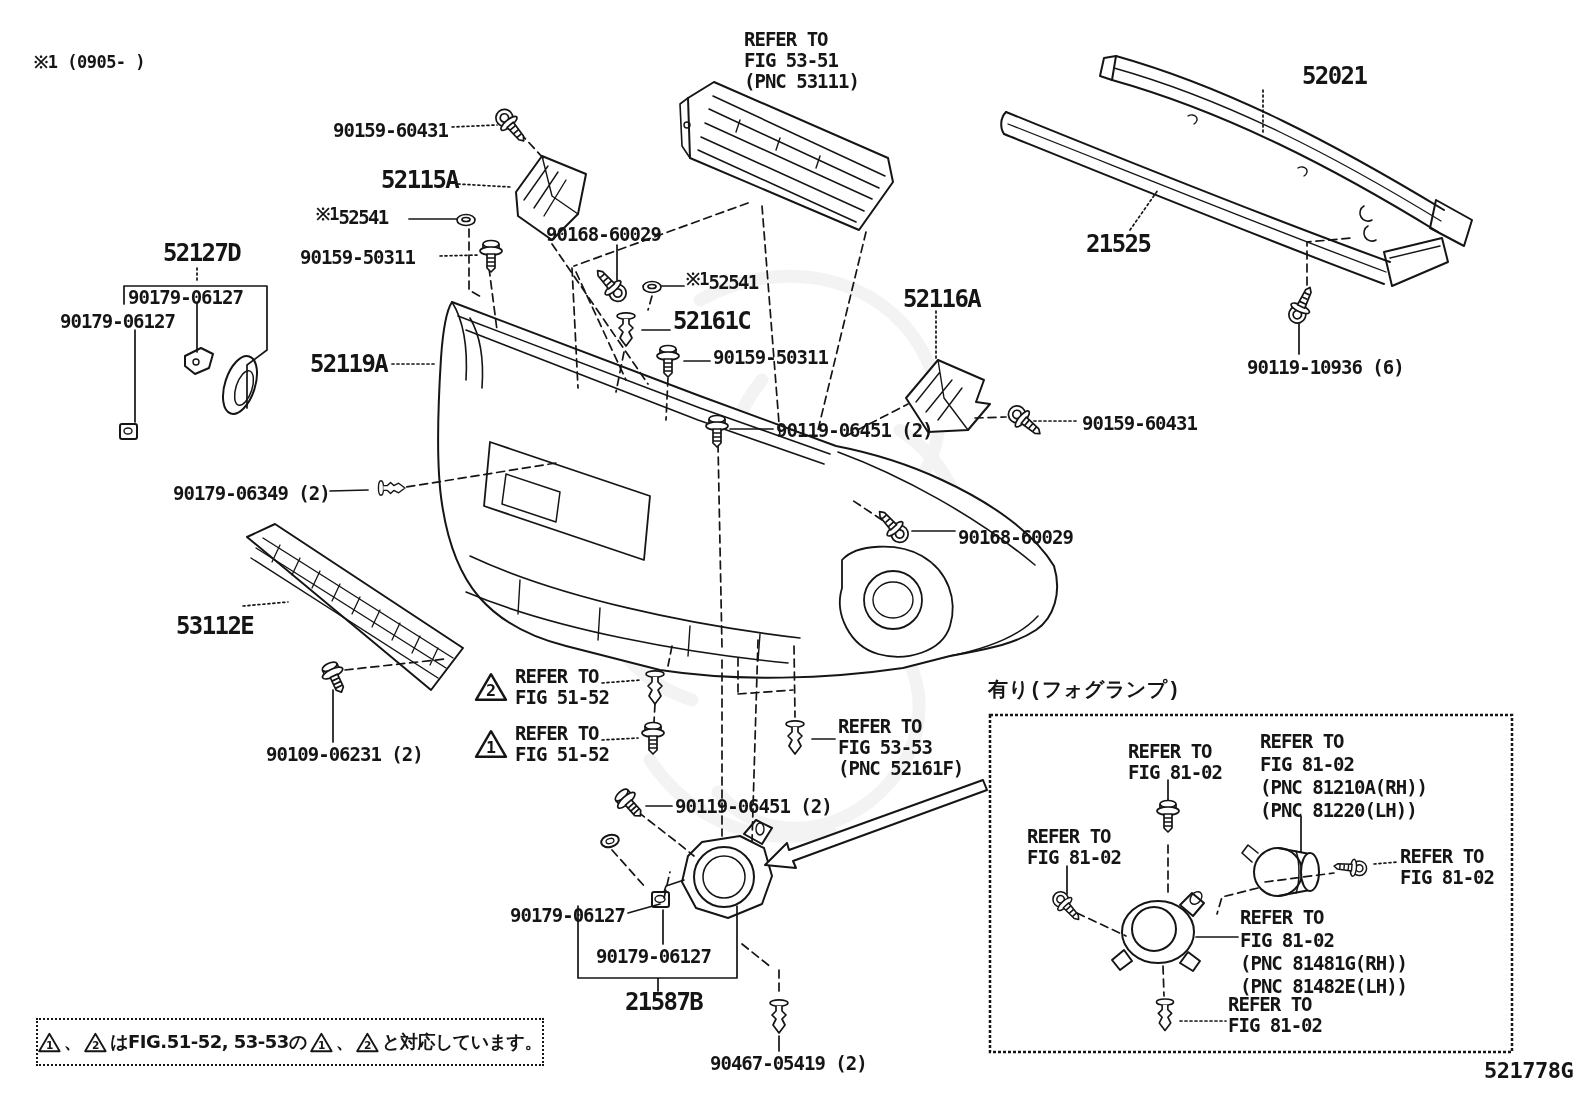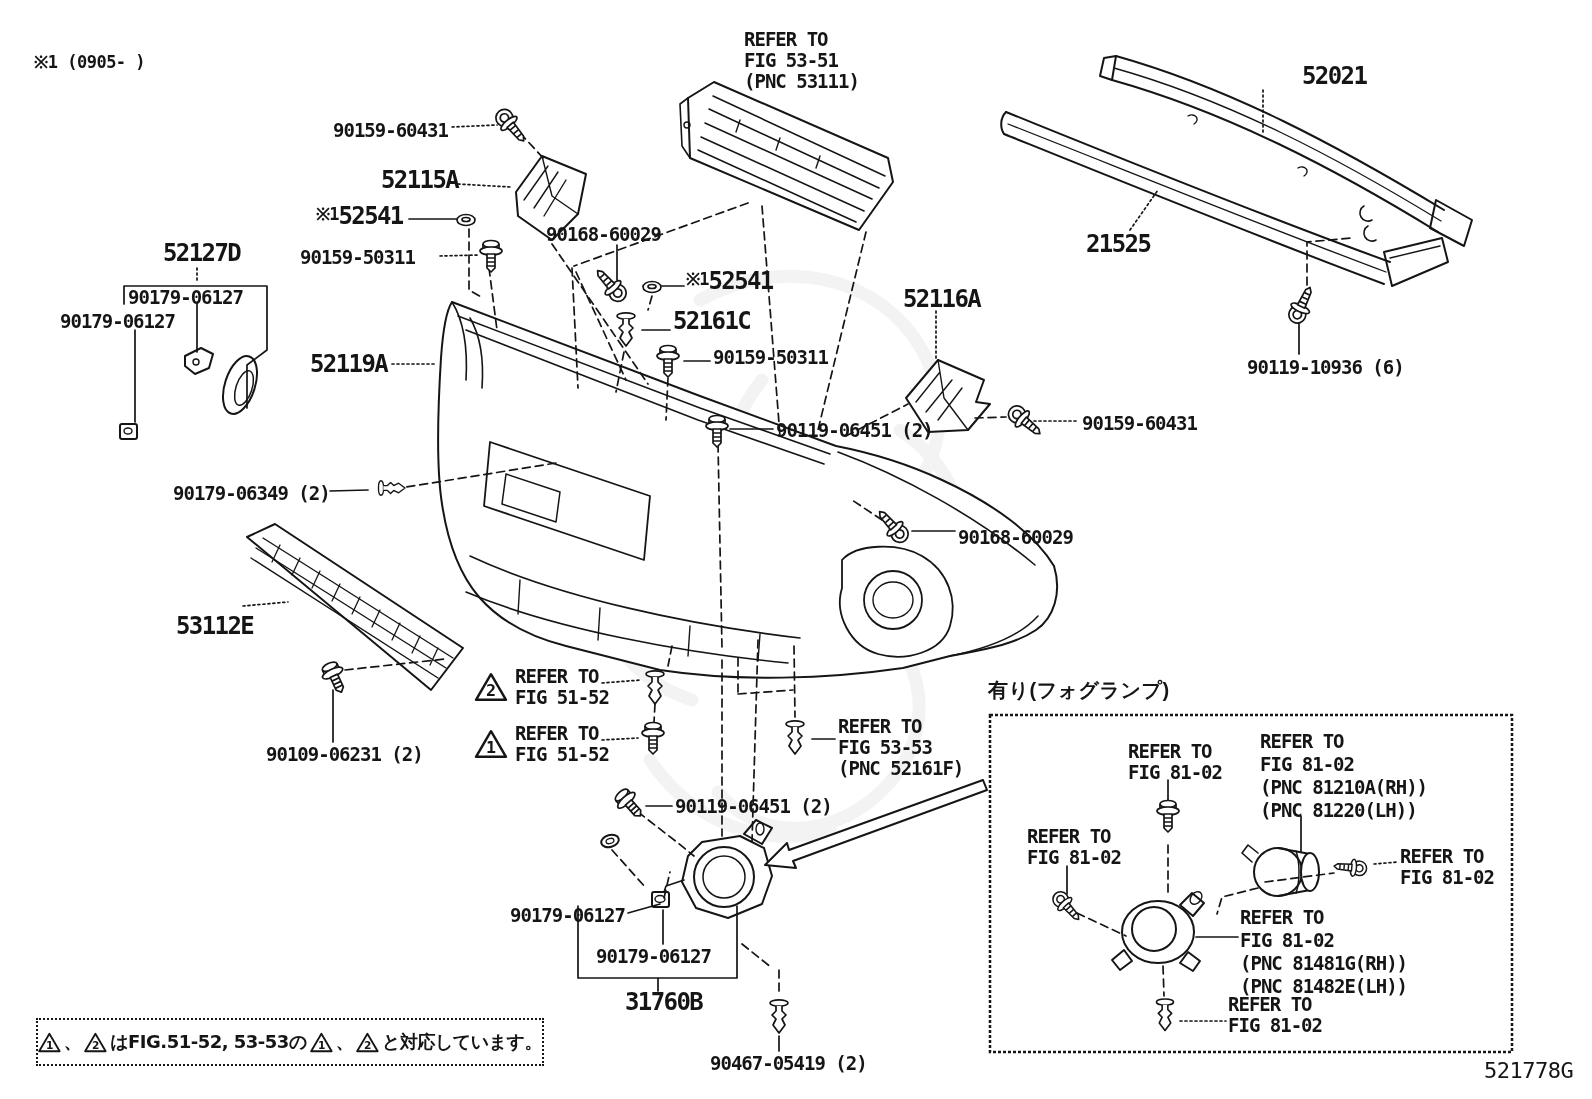--- a/index.html
+++ b/index.html
@@ -4,28 +4,28 @@
 <style>
   html,body{margin:0;padding:0;background:#fff}
   #canvas{position:relative;width:1592px;height:1099px;background:#ffffff;overflow:hidden;
           font-family:"DejaVu Sans Mono","Liberation Mono",monospace;color:#151515}
   svg.art{position:absolute;left:0;top:0}
   .lbl{position:absolute;font-weight:bold;font-size:19px;letter-spacing:-1px;line-height:21px;white-space:pre;color:#151515}
   .pn{font-size:24px;letter-spacing:-1.6px}
   .multi{white-space:pre-line}
   .lh23{line-height:23px}
   .pre{font-size:17px;letter-spacing:-1px;vertical-align:4px;font-weight:bold}
-  .nm{font-size:24px;letter-spacing:-1.6px;font-weight:bold}
-  .jp{font-family:Liberation Sans, sans-serif;font-size:20px;letter-spacing:0.5px}
+  .nm{font-size:19px;letter-spacing:-1.6px;font-weight:bold}
+  .jp{font-family:Liberation Mono, monospace;font-size:20px;letter-spacing:0.5px}
   .tri-row{position:absolute;display:flex;gap:7px;align-items:center}
   .tri-row .txt{font-weight:bold;font-size:19px;letter-spacing:-1px;line-height:21px;white-space:pre-line}
   .noteBox{position:absolute;left:36px;top:1018px;width:504px;height:44px;border:2.5px dotted #151515;
            display:flex;align-items:center;justify-content:center;gap:3px;font-weight:bold;font-size:18px;
            font-family:"DejaVu Sans","Liberation Sans",sans-serif;letter-spacing:-0.5px;white-space:nowrap}
-  .docCode{position:absolute;left:1484px;top:1058px;font-size:22px;font-weight:normal;letter-spacing:-0.5px}
+  .docCode{position:absolute;left:1484px;top:1058px;font-size:22px;font-weight:bold;letter-spacing:-0.5px}
   .topNote{position:absolute;left:34px;top:50px;font-size:17px;font-weight:bold;letter-spacing:-0.5px}
 </style>
 </head>
 <body>
 
 <div id="canvas">
 
 <svg class="art" width="1592" height="1099" viewBox="0 0 1592 1099">
   <defs>
     <g id="g-bolt" stroke="#151515" fill="#fff" stroke-width="1.7" stroke-linejoin="round">
@@ -286,21 +286,21 @@
 <div class="lbl pn" style="left:1302px;top:66px">52021</div>
 <div class="lbl pn" style="left:1086px;top:234px">21525</div>
 <div class="lbl" style="left:1247px;top:357px">90119-10936 (6)</div>
 <div class="lbl" style="left:958px;top:527px">90168-60029</div>
 <div class="lbl" style="left:173px;top:483px">90179-06349 (2)</div>
 <div class="lbl pn" style="left:176px;top:616px">53112E</div>
 <div class="lbl" style="left:266px;top:744px">90109-06231 (2)</div>
 <div class="lbl" style="left:675px;top:796px">90119-06451 (2)</div>
 <div class="lbl" style="left:510px;top:905px">90179-06127</div>
 <div class="lbl" style="left:596px;top:946px">90179-06127</div>
-<div class="lbl pn" style="left:625px;top:992px">31760B</div>
+<div class="lbl pn" style="left:625px;top:992px">21587B</div>
 <div class="lbl" style="left:710px;top:1053px">90467-05419 (2)</div>
 
 <div class="lbl multi" style="left:744px;top:29px">REFER TO
 FIG 53-51
 (PNC 53111)</div>
 
 <div class="tri-row" style="left:474px;top:666px">
   <svg width="34" height="30" viewBox="0 0 30 27">
     <path d="M15,2 L28.5,25 L1.5,25 Z" fill="#fff" stroke="#151515" stroke-width="2.2" stroke-linejoin="round"></path>
     <text x="15" y="22" text-anchor="middle" font-size="15" font-weight="bold" fill="#151515">2</text>

